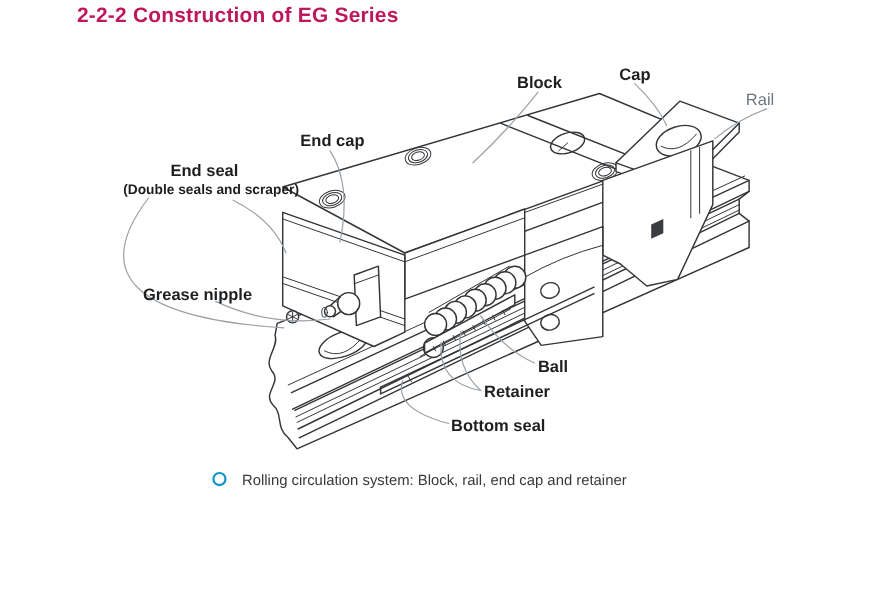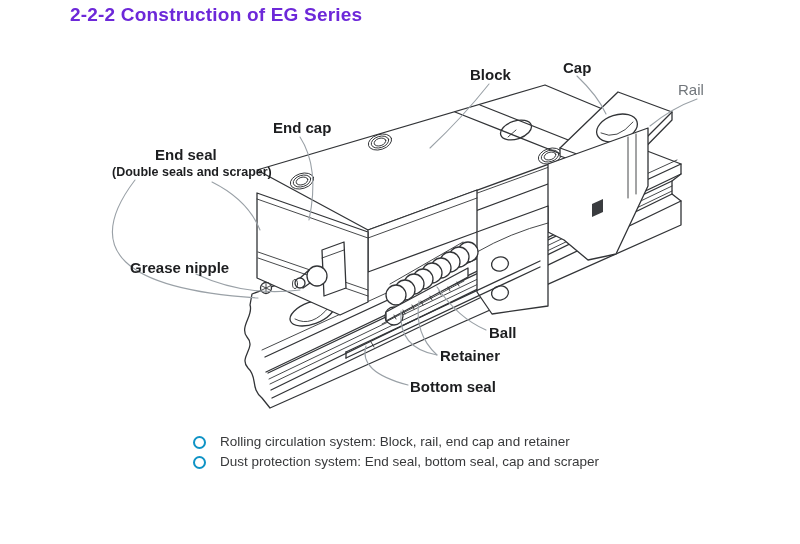--- a/index.html
+++ b/index.html
@@ -1,29 +1,29 @@
 <!DOCTYPE html>
 <html><head>
 <meta charset="utf-8">
 <style>
   html,body{margin:0;padding:0;background:#ffffff;}
   #stage{position:relative;width:800px;height:544px;background:#ffffff;overflow:hidden;
          font-family:"Liberation Sans",sans-serif;}
-  #page-title{position:absolute;left:70px;top:4px;font-size:19px;font-weight:700;color:#6d28d9;
+  #page-title{position:absolute;left:70px;top:4px;font-size:19px;font-weight:700;color:#be185d;
               letter-spacing:0.2px;}
   svg text{font-family:"Liberation Sans",sans-serif;}
   .part-label{font-size:15px;font-weight:700;fill:#1d1e20;}
   .part-label-sub{font-size:12.5px;font-weight:700;fill:#1d1e20;}
   .part-label-light{font-size:15px;font-weight:400;fill:#71767b;}
   .ln{stroke:#323437;stroke-width:1.3;fill:none;stroke-linejoin:round;stroke-linecap:round;}
   .lnf{stroke:#323437;stroke-width:1.3;fill:#ffffff;stroke-linejoin:round;stroke-linecap:round;}
   .thin{stroke:#323437;stroke-width:0.9;fill:none;stroke-linecap:round;}
   .leader{stroke:#9aa1a7;stroke-width:1.1;fill:none;stroke-linecap:round;}
   #notes{position:absolute;left:193px;top:429px;}
-  .note-row{display:flex;align-items:flex-end;height:20px;}
+  .note-row{display:flex;align-items:flex-start;height:20px;}
   .bullet-ring{width:9px;height:9px;border:2.6px solid #0f93c5;border-radius:50%;
                flex:0 0 auto;margin-right:14px;background:#fff;}
   .note-text{font-size:13.5px;color:#38393b;white-space:nowrap;}
 </style>
 </head>
 <body>
 
 <div id="stage">
 
   <div id="page-title">2-2-2 Construction of EG Series</div>
@@ -162,19 +162,15 @@
       <text class="part-label" x="410" y="392">Bottom seal</text>
     </g>
   </svg>
 
   
   <div id="notes">
     <div class="note-row">
       <span class="bullet-ring"></span>
       <span class="note-text">Rolling circulation system: Block, rail, end cap and retainer</span>
     </div>
-    <div class="note-row">
-      <span class="bullet-ring"></span>
-      <span class="note-text">Dust protection system: End seal, bottom seal, cap and scraper</span>
-    </div>
   </div>
 
 </div>
 
 </body></html>

